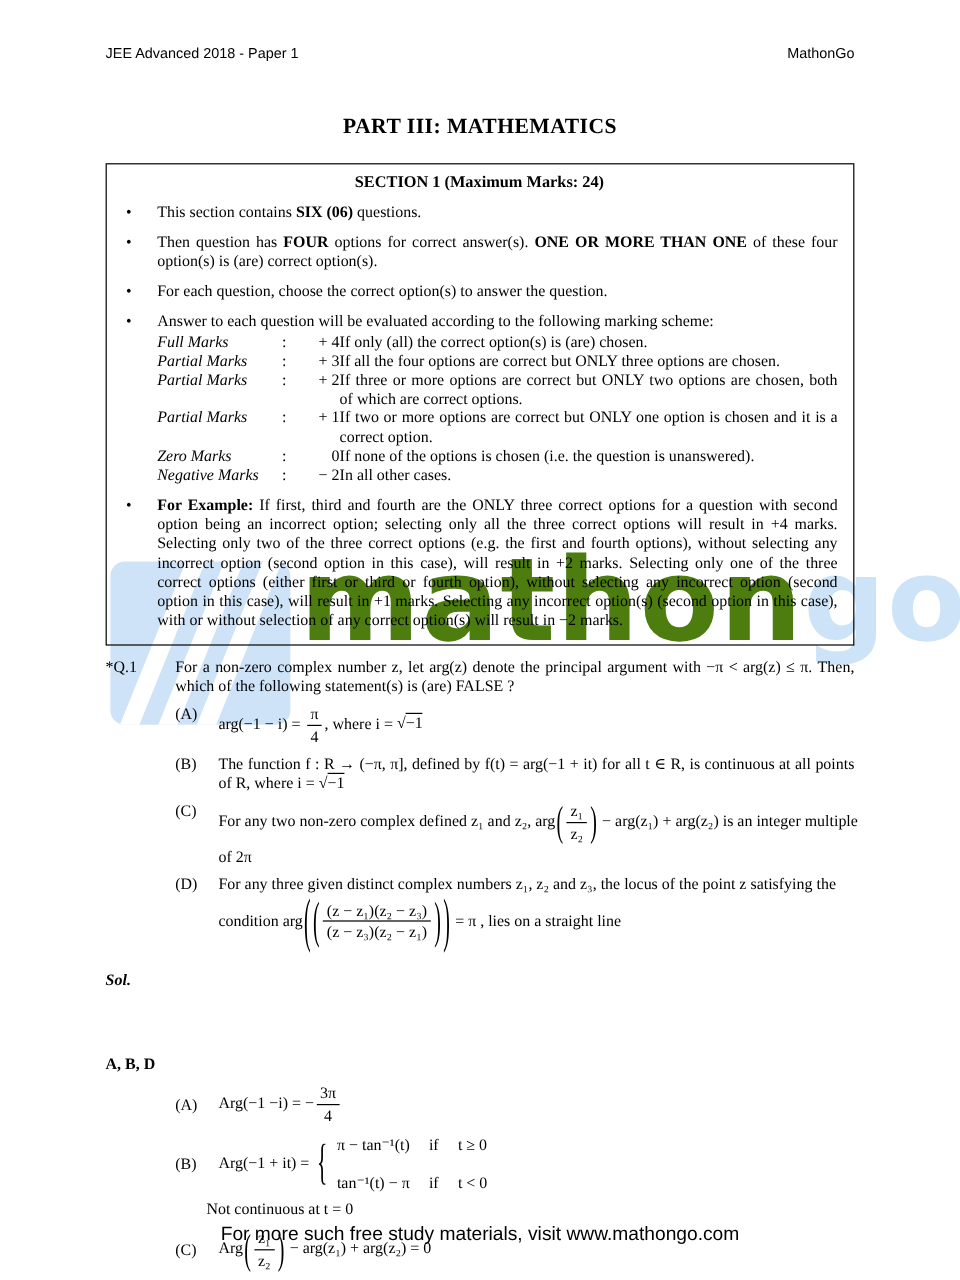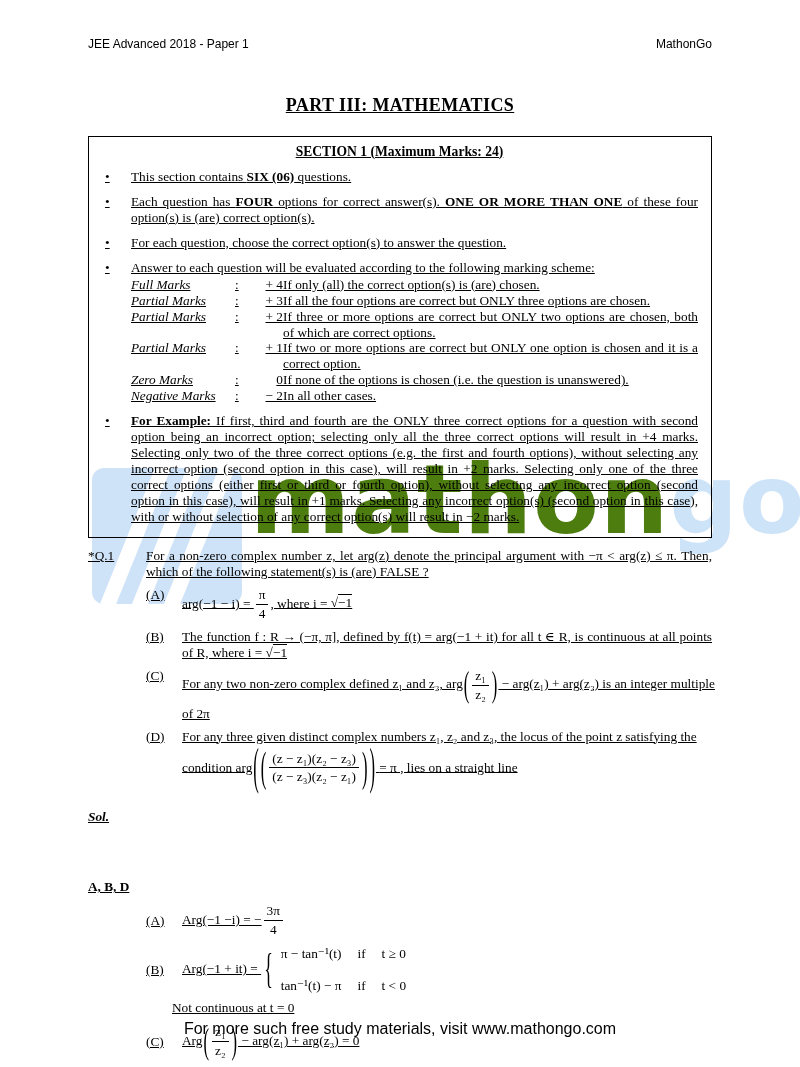--- a/index.html
+++ b/index.html
@@ -27,21 +27,21 @@
   .wm-logo .s1{ left:36px; } .wm-logo .s2{ left:68px; } .wm-logo .s3{ left:100px; }
   .wm-text {
     position:absolute; left:250px; top:452px;
     font-family:"DejaVu Sans", sans-serif; font-weight:bold;
     font-size:96px; line-height:1; letter-spacing:1px; white-space:nowrap;
   }
   .wm-gray { color:#4d7c0f; }
   .wm-blue { color:#cde3f8; }
 
   
-  .content { position:relative; z-index:2;text-decoration:underline; }
+  .content { position:relative; z-index:2; }
 
   .page-header {
     position:absolute; top:37px; left:88px; right:88px;
     display:flex; justify-content:space-between;
     font-family:"Liberation Sans", sans-serif; font-size:12px;
   }
 
   .doc-title {
     padding-top:95px;
     text-align:center;
@@ -144,21 +144,21 @@
   <div class="rules-box">
     <div class="box-heading">SECTION 1 (Maximum Marks: 24)</div>
 
     <div class="bullet-row">
       <span class="dot">•</span>
       <span class="btext"><span>This section contains </span><b>SIX (06)</b><span> questions.</span></span>
     </div>
 
     <div class="bullet-row">
       <span class="dot">•</span>
-      <span class="btext"><span>Each question has </span><b>FOUR</b><span> options for correct answer(s). </span><b>ONE OR MORE THAN ONE</b><span> of these four option(s) is (are) correct option(s).</span></span>
+      <span class="btext"><span>Then question has </span><b>FOUR</b><span> options for correct answer(s). </span><b>ONE OR MORE THAN ONE</b><span> of these four option(s) is (are) correct option(s).</span></span>
     </div>
 
     <div class="bullet-row">
       <span class="dot">•</span>
       <span class="btext">For each question, choose the correct option(s) to answer the question.</span>
     </div>
 
     <div class="bullet-row">
       <span class="dot">•</span>
       <span class="btext">Answer to each question will be evaluated according to the following marking scheme:</span>

